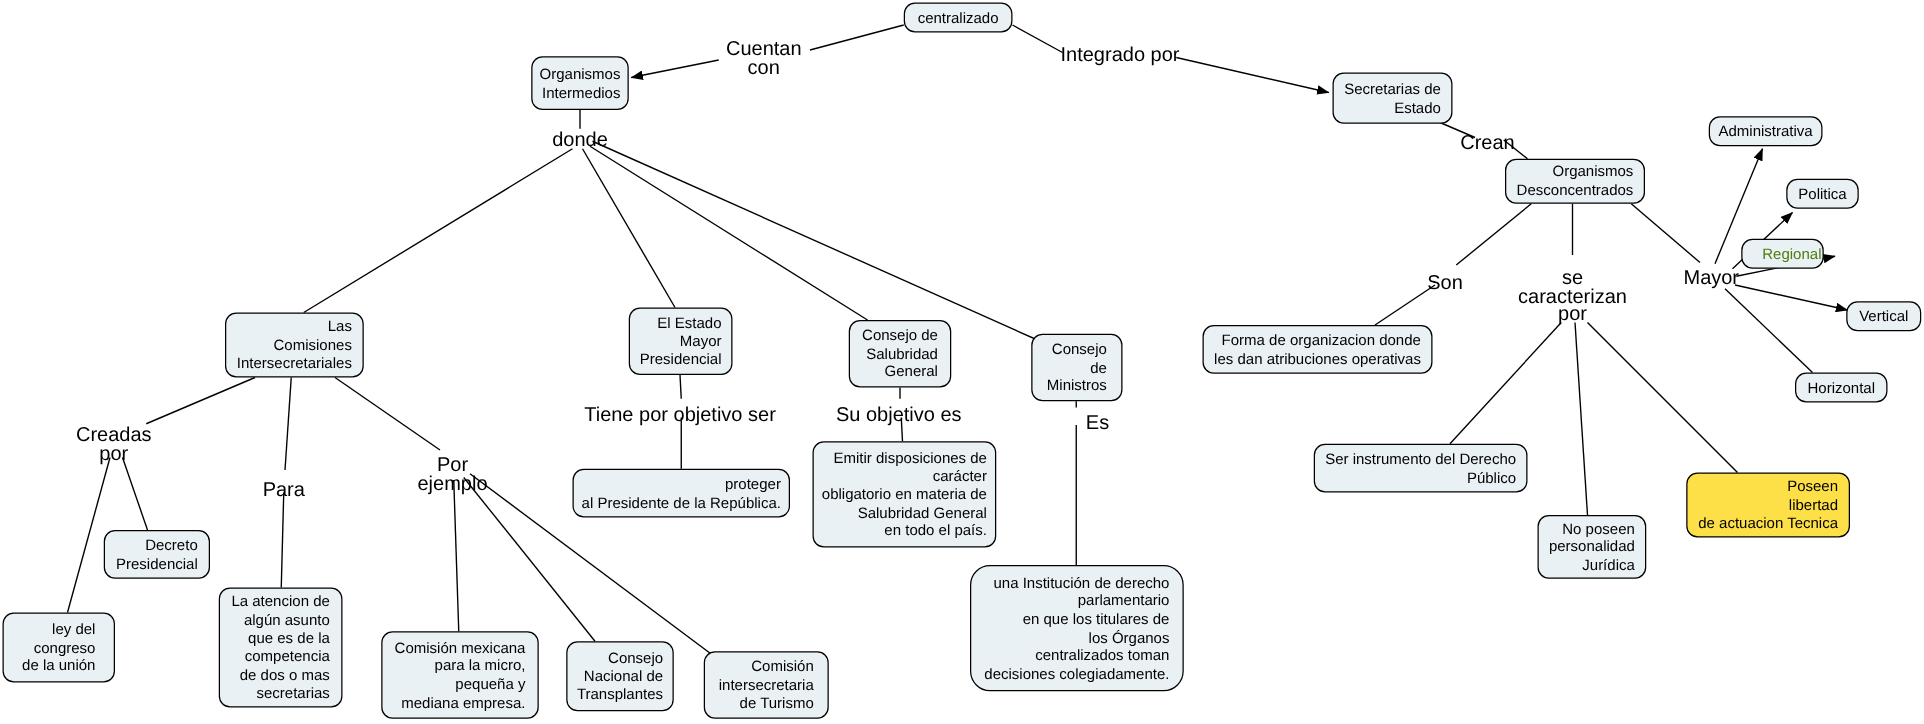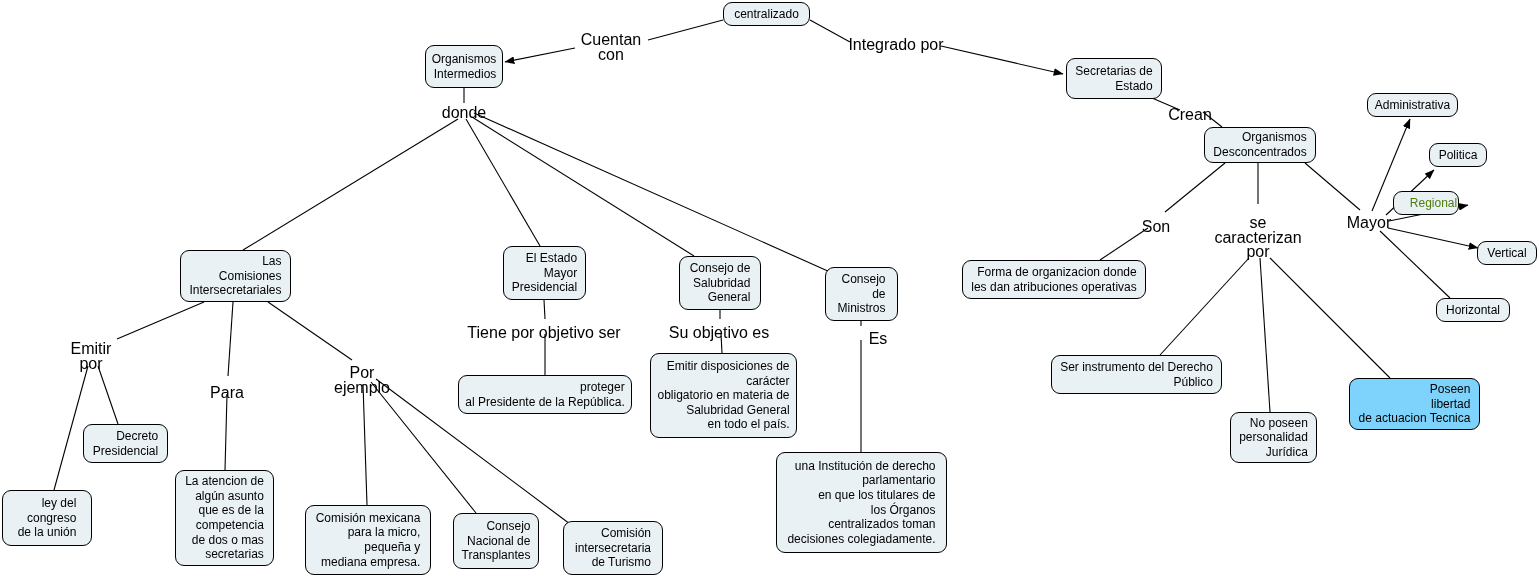--- a/index.html
+++ b/index.html
@@ -118,21 +118,21 @@
       <div class="node" style="left: 1393px; top: 191px; width: 66px; height: 24px; background: rgb(234, 241, 245); border-color: rgb(0, 0, 0); color: #4d7c0f; padding-left: 20px;">Regional</div>
       <div class="node" style="left: 1477px; top: 241px; width: 60px; height: 24px; background: rgb(234, 241, 245); border-color: rgb(0, 0, 0); color: rgb(0, 0, 0);">Vertical</div>
       <div class="node" style="left: 1436px; top: 298px; width: 74px; height: 24px; background: rgb(234, 241, 245); border-color: rgb(0, 0, 0); color: rgb(0, 0, 0);">Horizontal</div>
       <div class="node" style="left: 962px; top: 260px; width: 184px; height: 39px; background: rgb(234, 241, 245); border-color: rgb(0, 0, 0); color: rgb(0, 0, 0);">Forma de organizacion donde
 les dan atribuciones operativas</div>
       <div class="node" style="left: 1051px; top: 355px; width: 171px; height: 39px; background: rgb(234, 241, 245); border-color: rgb(0, 0, 0); color: rgb(0, 0, 0);">Ser instrumento del Derecho
 Público</div>
       <div class="node" style="left: 1230px; top: 412px; width: 87px; height: 51px; background: rgb(234, 241, 245); border-color: rgb(0, 0, 0); color: rgb(0, 0, 0);">No poseen
 personalidad
 Jurídica</div>
-      <div class="node" style="left: 1349px; top: 378px; width: 131px; height: 52px; background: #7dd3fc; border-color: rgb(0, 0, 0); color: rgb(0, 0, 0);">Poseen
+      <div class="node" style="left: 1349px; top: 378px; width: 131px; height: 52px; background: #fde047; border-color: rgb(0, 0, 0); color: rgb(0, 0, 0);">Poseen
 libertad
 de actuacion Tecnica</div>
       <div class="node" style="left: 180px; top: 250px; width: 111px; height: 52px; background: rgb(234, 241, 245); border-color: rgb(0, 0, 0); color: rgb(0, 0, 0);">Las
 Comisiones
 Intersecretariales</div>
       <div class="node" style="left: 503px; top: 246px; width: 83px; height: 54px; background: rgb(234, 241, 245); border-color: rgb(0, 0, 0); color: rgb(0, 0, 0);">El Estado
 Mayor
 Presidencial</div>
       <div class="node" style="left: 679px; top: 256px; width: 82px; height: 54px; background: rgb(234, 241, 245); border-color: rgb(0, 0, 0); color: rgb(0, 0, 0);">Consejo de
 Salubridad
@@ -140,21 +140,21 @@
       <div class="node" style="left: 825px; top: 267px; width: 73px; height: 54px; background: rgb(234, 241, 245); border-color: rgb(0, 0, 0); color: rgb(0, 0, 0);">Consejo
 de
 Ministros</div>
       <div class="node" style="left: 458px; top: 375px; width: 174px; height: 39px; background: rgb(234, 241, 245); border-color: rgb(0, 0, 0); color: rgb(0, 0, 0);">proteger
 al Presidente de la República.</div>
       <div class="node" style="left: 650px; top: 353px; width: 147px; height: 85px; background: rgb(234, 241, 245); border-color: rgb(0, 0, 0); color: rgb(0, 0, 0);">Emitir disposiciones de
 carácter
 obligatorio en materia de
 Salubridad General
 en todo el país.</div>
-      <div class="node" style="left: 776px; top: 452px; width: 171px; height: 101px; background: rgb(234, 241, 245); border-color: rgb(0, 0, 0); color: rgb(0, 0, 0);">una Institución de derecho
+      <div class="node" style="left: 776px; top: 452px; width: 171px; height: 101px; background: rgb(234, 241, 245); border-color: rgb(0, 0, 0); color: rgb(0, 0, 0); border-radius: 16px;">una Institución de derecho
 parlamentario
 en que los titulares de
 los Órganos
 centralizados toman
 decisiones colegiadamente.</div>
       <div class="node" style="left: 83px; top: 424px; width: 85px; height: 39px; background: rgb(234, 241, 245); border-color: rgb(0, 0, 0); color: rgb(0, 0, 0);">Decreto
 Presidencial</div>
       <div class="node" style="left: 2px; top: 490px; width: 90px; height: 56px; background: rgb(234, 241, 245); border-color: rgb(0, 0, 0); color: rgb(0, 0, 0);">ley del
 congreso
 de la unión</div>
@@ -179,21 +179,21 @@
       <div class="elabel" style="left: 611px; top: 33px;">Cuentan
 con</div>
       <div class="elabel" style="left: 896px; top: 38px;">Integrado por</div>
       <div class="elabel" style="left: 464px; top: 106px;">donde</div>
       <div class="elabel" style="left: 1190px; top: 108px;">Crean</div>
       <div class="elabel" style="left: 1369px; top: 216px;">Mayor</div>
       <div class="elabel" style="left: 1156px; top: 220px;">Son</div>
       <div class="elabel" style="left: 1258px; top: 216px;">se
 caracterizan
 por</div>
-      <div class="elabel" style="left: 91px; top: 342px;">Emitir
+      <div class="elabel" style="left: 91px; top: 342px;">Creadas
 por</div>
       <div class="elabel" style="left: 227px; top: 386px;">Para</div>
       <div class="elabel" style="left: 362px; top: 366px;">Por
 ejemplo</div>
       <div class="elabel" style="left: 544px; top: 326px;">Tiene por objetivo ser</div>
       <div class="elabel" style="left: 719px; top: 326px;">Su objetivo es</div>
       <div class="elabel" style="left: 862px; top: 332px; padding-left: 32px;">Es</div>
     </div>
 </div>
 

